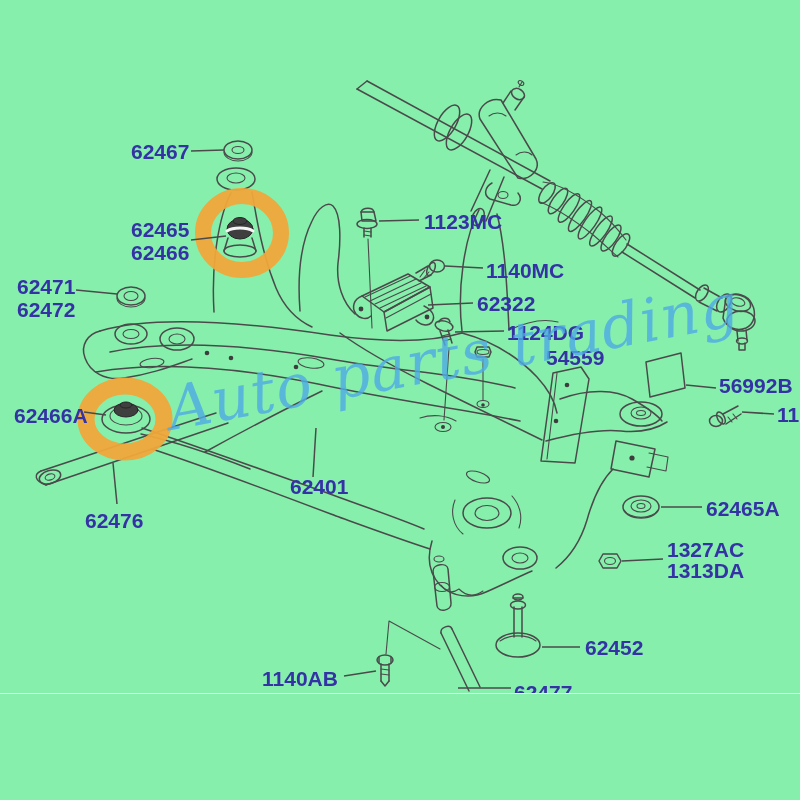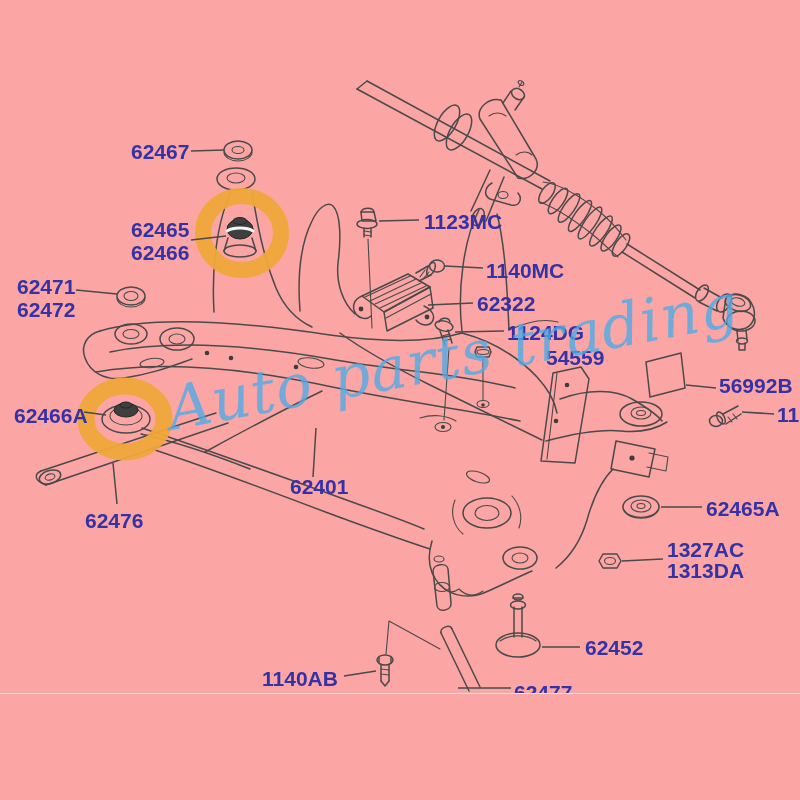--- a/index.html
+++ b/index.html
@@ -1,16 +1,16 @@
 <!DOCTYPE html>
 <html><head>
 <meta charset="utf-8">
 <style>
   html,body{margin:0;padding:0;background:#ffffff;}
-  #stage{position:relative;width:800px;height:800px;background:#fca5a5;overflow:hidden;}
+  #stage{position:relative;width:800px;height:800px;background:#86efac;overflow:hidden;}
   #art-area{position:absolute;left:0;top:0;width:800px;height:693px;border-bottom:1px solid #efefef;overflow:hidden;}
   svg{display:block;}
   .art path,.art ellipse,.art line,.art circle{fill:none;stroke-linecap:round;stroke-linejoin:round;}
   .thin{stroke-width:1.1 !important;}
   .dot{fill:#3d3d3d !important;stroke:none !important;}
   .dark{fill:#3f3f3f !important;stroke:#262626 !important;stroke-width:1 !important;}
   .cap{fill:#e9e9e9;}
   .hl ellipse{fill:none;opacity:.95;}
   .ld line{stroke-width:1.5;}
   .lbl{font:700 21px "Liberation Sans", sans-serif;}

